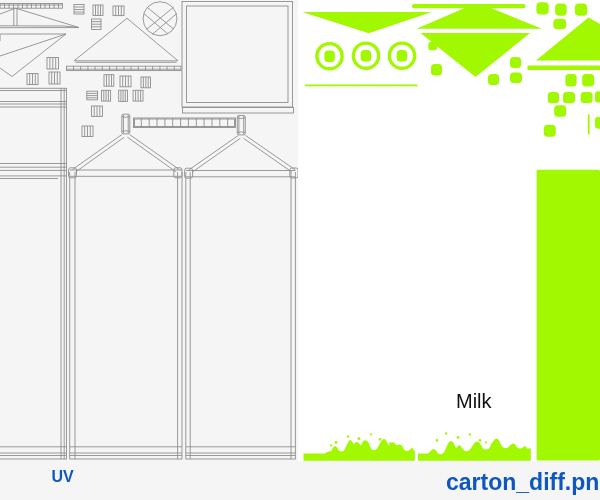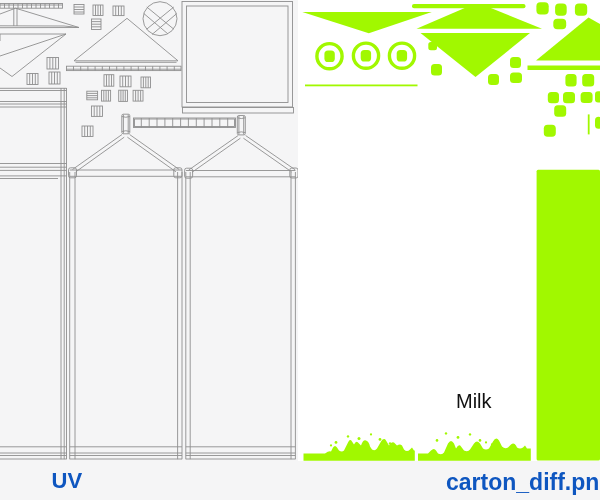--- a/index.html
+++ b/index.html
@@ -238,16 +238,16 @@
         <circle cx="186" cy="440" r="1.1"></circle>
         </g>
       </g>
 
       <text x="156" y="408" font-family="Liberation Sans, sans-serif" font-size="20" fill="#111111">Milk</text>
     </svg>
   </div>
 
   <div style="position:absolute;left:0;top:460.5px;width:600px;height:39.5px;background:#f5f5f6;"></div>
 
-  <div style="position:absolute;left:51.5px;top:467.5px;color:#0e56c0;font-size:22px;font-weight:bold;">UV</div>
+  <div style="position:absolute;left:51.5px;top:467.5px;color:#0e56c0;font-size:16px;font-weight:bold;">UV</div>
 
   <div style="position:absolute;left:446px;top:468.5px;color:#0e56c0;font-size:23px;font-weight:bold;white-space:nowrap;">carton_diff.png</div>
 </div>
 
 </body></html>

